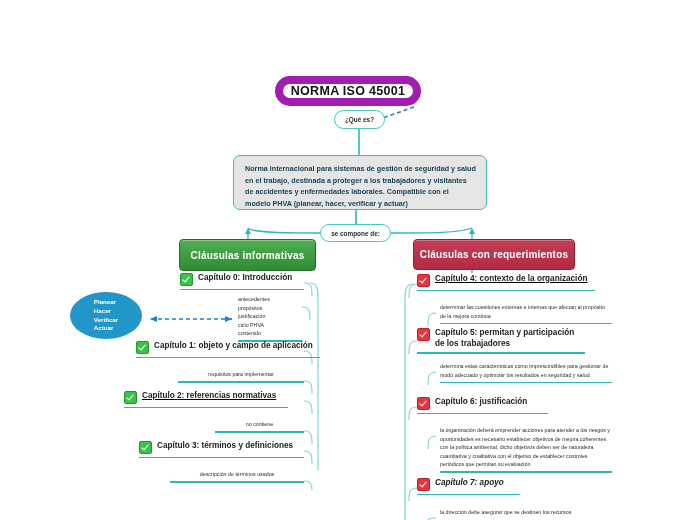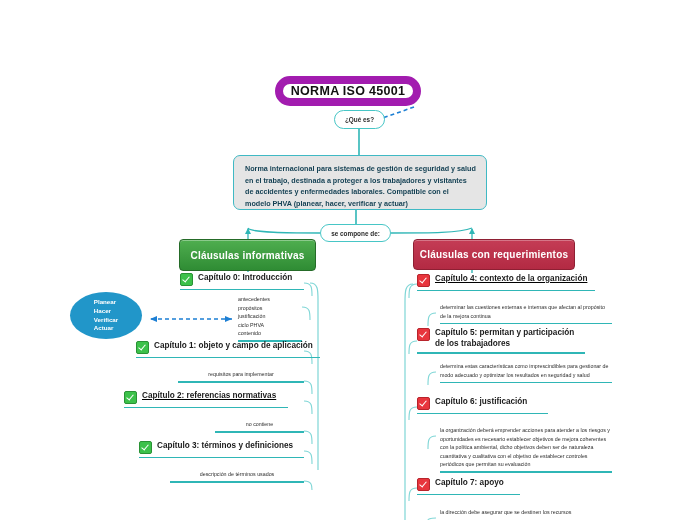--- a/index.html
+++ b/index.html
@@ -132,21 +132,21 @@
   .n-c5{left:417px;top:327px;width:168px;}
   .n-c5 .underline{width:168px;}
   .l-c5{left:440px;top:362px;width:172px;}
   .l-c5 .underline{width:172px;}
 
   .n-c6{left:417px;top:396px;width:131px;}
   .n-c6 .underline{width:131px;}
   .l-c6{left:440px;top:426px;width:172px;}
   .l-c6 .underline{width:172px;}
 
-  .n-c7{left:417px;top:477px;width:103px;}
+  .n-c7{left:417px;top:477px;width:103px;font-style:italic;}
   .n-c7 .underline{width:103px;}
   .l-c7{left:440px;top:508px;width:172px;}
 </style>
 </head>
 <body>
 
 <div id="canvas">
 
   <svg id="wires" viewBox="0 0 697 520">
 

